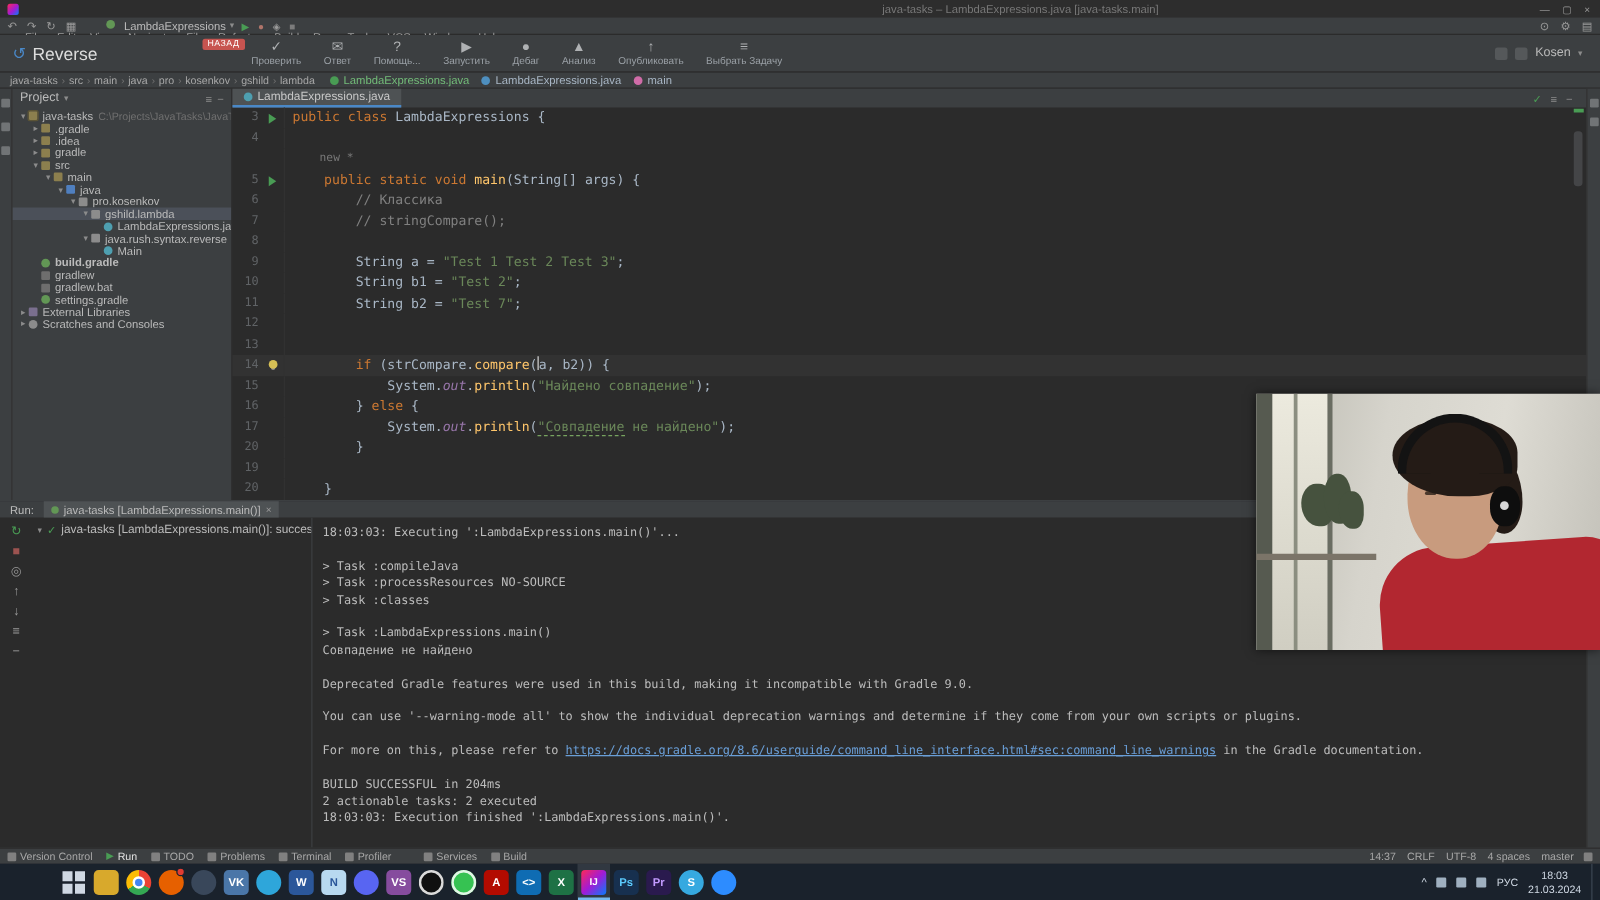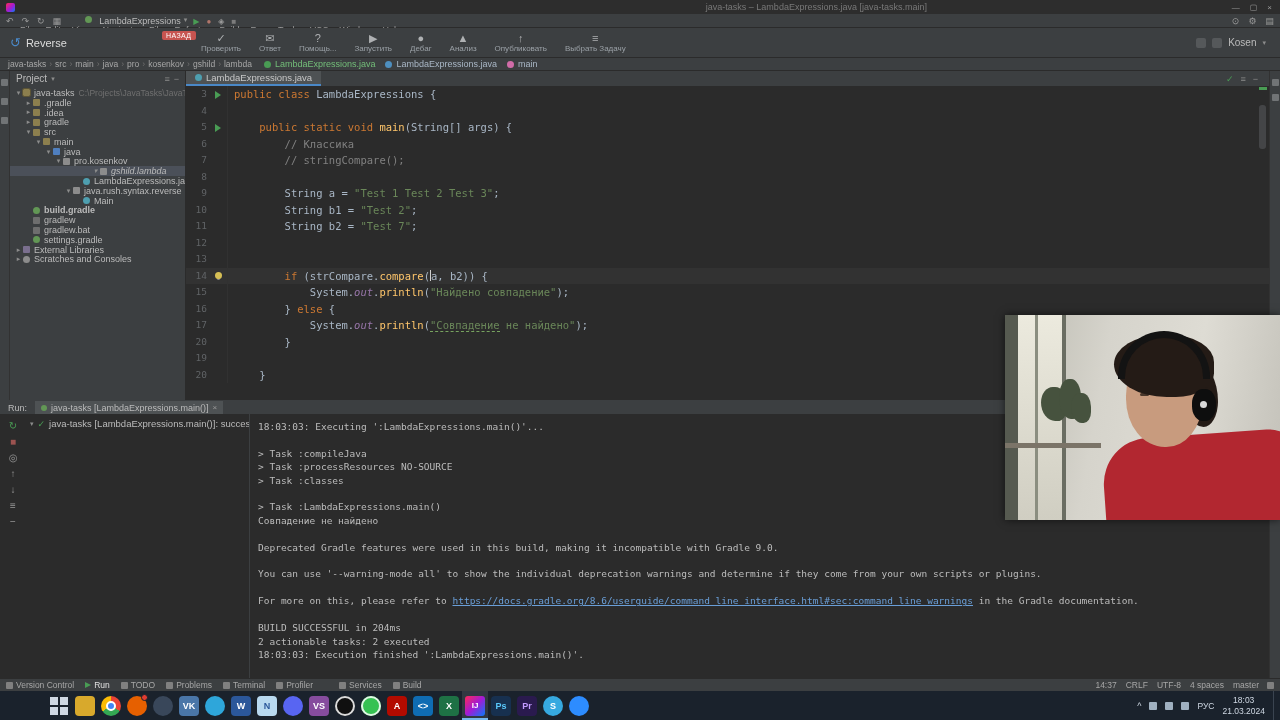--- a/index.html
+++ b/index.html
@@ -25,21 +25,21 @@
     color:#bbbbbb; }
   .combo-caret { font-size:7px; color:#8c8c8c; }
   .nav-run-ic { margin-right:7px; font-size:8px; }
   .nav-right { margin-left:auto; display:flex; gap:9px; font-size:9px; color:#9a9a9a; }
 
   
   .ptoolbar { position:relative; height:30px; background:#3c3f41;
     border-bottom:1px solid #2b2b2b; display:flex; align-items:center; }
   .brand { display:flex; align-items:center; gap:5px; padding-left:10px; width:150px; }
   .brand-ic { color:#4a88c7; font-size:13px; }
-  .brand-lb { color:#dddddd; font-size:11px; }
+  .brand-lb { color:#dddddd; font-size:14px; }
   .pbadge { position:absolute; left:162px; top:3px; background:#c75450; color:#fff;
     font-size:7px; padding:1px 4px; border-radius:2px; letter-spacing:.4px; }
   .pbtns { display:flex; margin-left:44px; gap:4px; }
   .pbtn { display:flex; flex-direction:column; align-items:center; padding:1px 7px;
     border-radius:3px; }
   .pbtn-ic { font-size:11px; line-height:12px; color:#afb1b3; }
   .pbtn-lb { font-size:8px; color:#9aa0a6; white-space:nowrap; }
   .puser { margin-left:auto; display:flex; align-items:center; gap:6px; padding-right:14px;
     color:#bbbbbb; font-size:10px; }
   .puser .mini { width:10px; height:10px; background:#55585a; border-radius:2px; }
@@ -396,21 +396,21 @@
           <div class="trow" style="padding-left: 34px;">
             <span class="tarrow">▾</span>
             <span class="pic pic-folder-src"></span>
             <span class="tlabel">java</span>
           </div>
           <div class="trow" style="padding-left: 44px;">
             <span class="tarrow">▾</span>
             <span class="pic pic-package"></span>
             <span class="tlabel">pro.kosenkov</span>
           </div>
-          <div class="trow sel" style="padding-left: 81px; font-style: italic;">
+          <div class="trow sel" style="padding-left: 54px;">
             <span class="tarrow">▾</span>
             <span class="pic pic-package"></span>
             <span class="tlabel">gshild.lambda</span>
           </div>
           <div class="trow" style="padding-left: 64px;">
             <span class="tarrow"></span>
             <span class="pic pic-class"></span>
             <span class="tlabel">LambdaExpressions.java</span>
           </div>
           <div class="trow" style="padding-left: 54px;">
@@ -459,20 +459,21 @@
     <div class="editor-col">
       <div class="tabrow">
         <span class="tab-active">
           <span class="tab-dot"></span>
           <span>LambdaExpressions.java</span>
         </span>
       </div>
       <div id="code" class="editor">
           <div class="crow"><span class="ln">3</span><span class="gut"><span class="runarrow"></span></span><span class="codeline"><span class="tk-kw">public class </span><span class="tk-pln">LambdaExpressions {</span></span></div>
           <div class="crow"><span class="ln">4</span><span class="gut"></span><span class="codeline"></span></div>
+          <div class="crow inlay"><span class="ln"></span><span class="gut"></span><span class="codeline">    new *</span></div>
           <div class="crow"><span class="ln">5</span><span class="gut"><span class="runarrow"></span></span><span class="codeline"><span class="tk-kw">    public static void </span><span class="tk-fn">main</span><span class="tk-pln">(String[] args) {</span></span></div>
           <div class="crow"><span class="ln">6</span><span class="gut"></span><span class="codeline"><span class="tk-com">        // Классика</span></span></div>
           <div class="crow"><span class="ln">7</span><span class="gut"></span><span class="codeline"><span class="tk-com">        // stringCompare();</span></span></div>
           <div class="crow"><span class="ln">8</span><span class="gut"></span><span class="codeline"></span></div>
           <div class="crow"><span class="ln">9</span><span class="gut"></span><span class="codeline"><span class="tk-pln">        String a = </span><span class="tk-str">"Test 1 Test 2 Test 3"</span><span class="tk-pln">;</span></span></div>
           <div class="crow"><span class="ln">10</span><span class="gut"></span><span class="codeline"><span class="tk-pln">        String b1 = </span><span class="tk-str">"Test 2"</span><span class="tk-pln">;</span></span></div>
           <div class="crow"><span class="ln">11</span><span class="gut"></span><span class="codeline"><span class="tk-pln">        String b2 = </span><span class="tk-str">"Test 7"</span><span class="tk-pln">;</span></span></div>
           <div class="crow"><span class="ln">12</span><span class="gut"></span></div>
           <div class="crow"><span class="ln">13</span><span class="gut"></span><span class="codeline"></span></div>
           <div class="crow cur"><span class="ln">14</span><span class="gut"><span class="bulb"></span></span><span class="codeline"><span class="tk-kw">        if </span><span class="tk-pln">(strCompare.</span><span class="tk-fn">compare</span><span class="tk-pln">(</span><span class="tk-caret"></span><span class="tk-pln">a, b2)) {</span></span></div>

